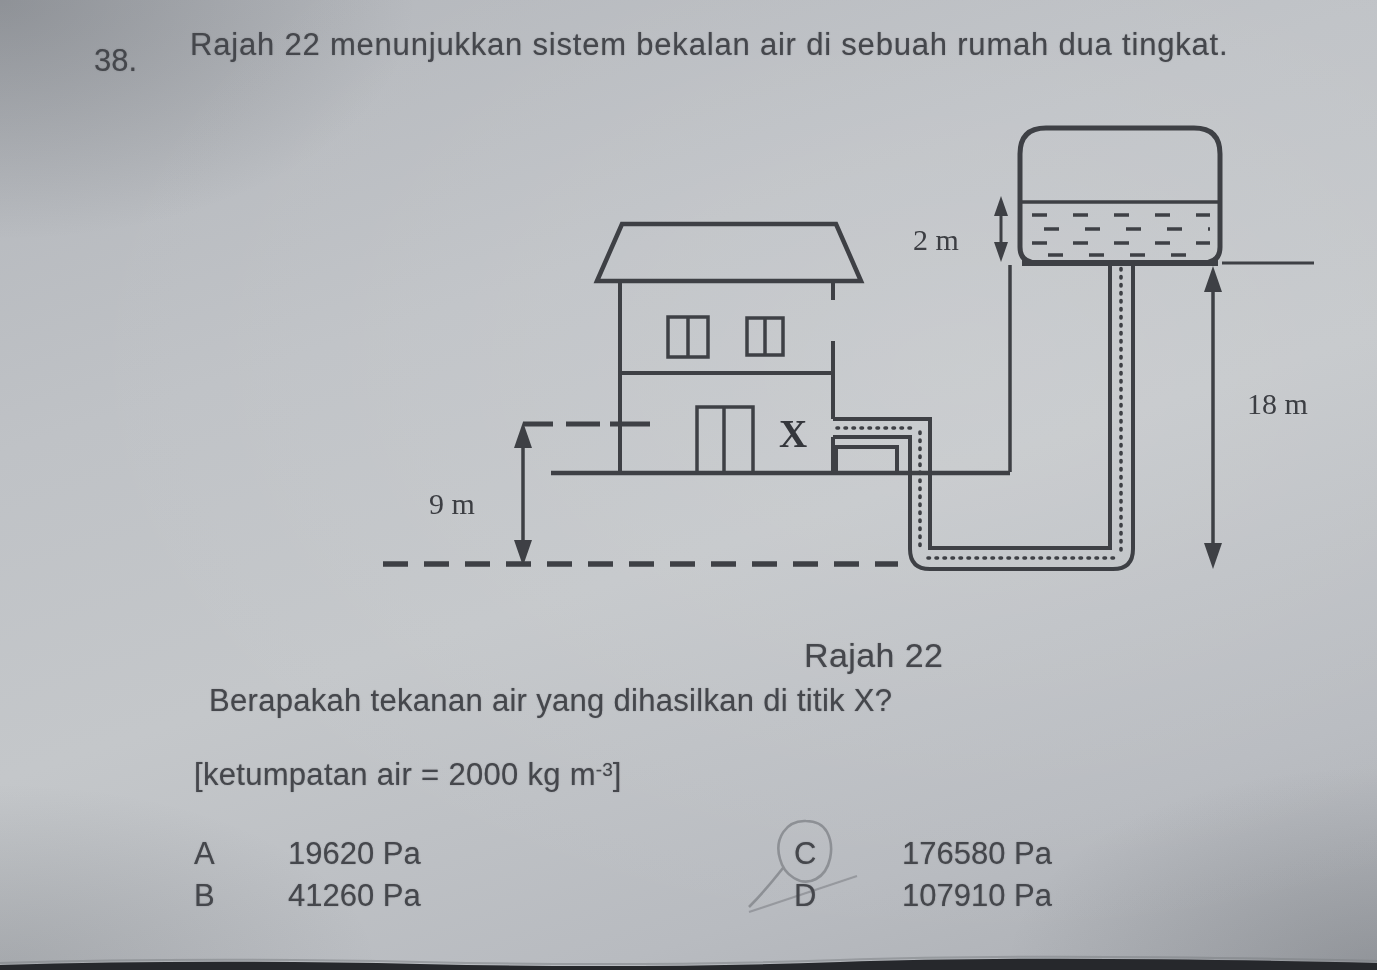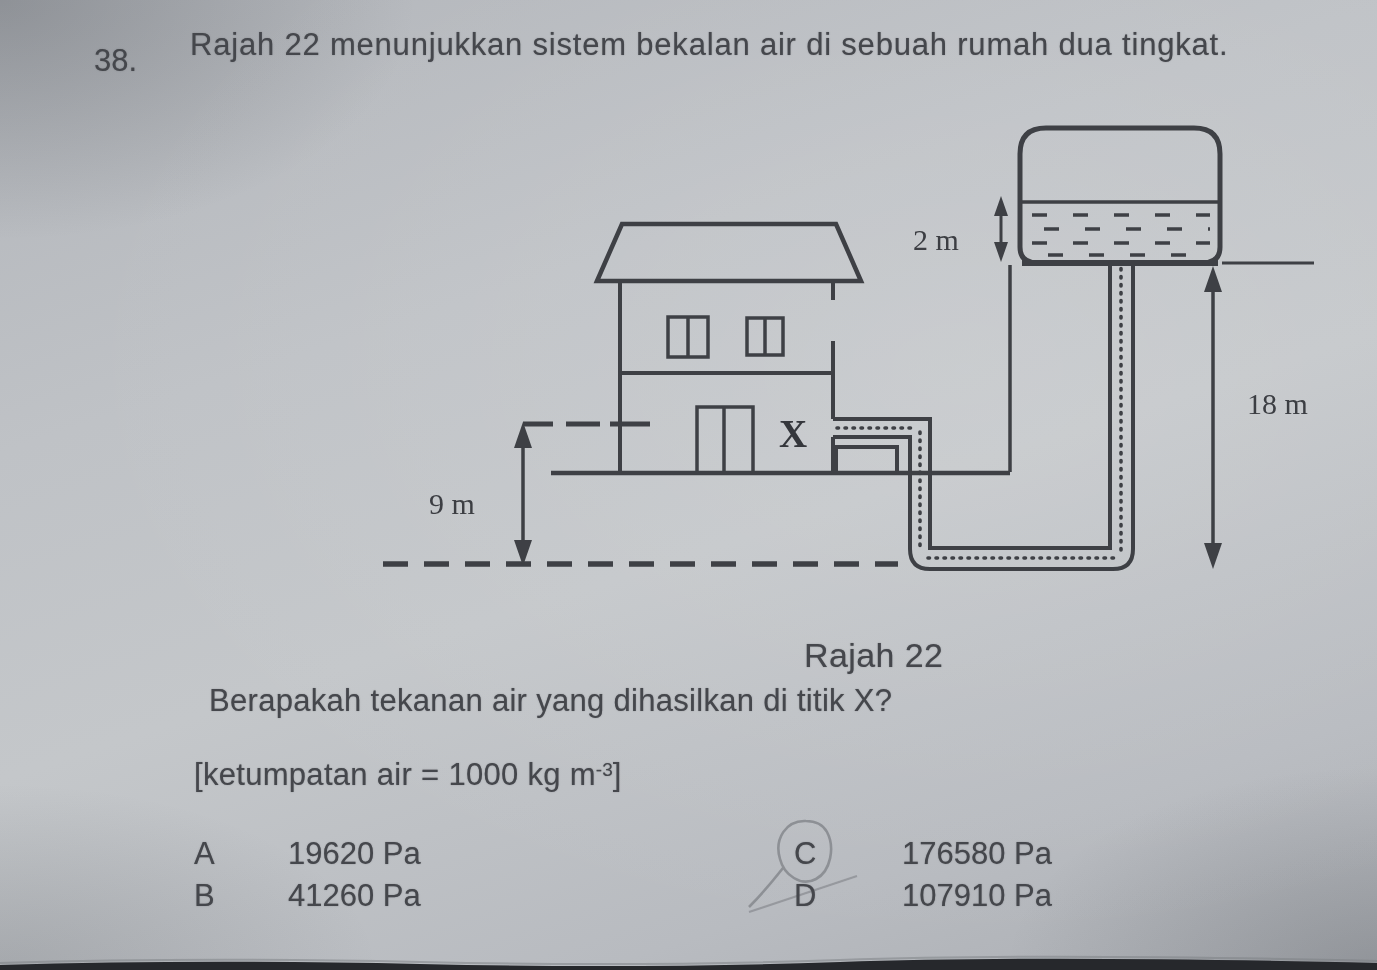--- a/index.html
+++ b/index.html
@@ -116,21 +116,21 @@
     <path stroke="#7a7d81" stroke-width="2" fill="none" stroke-opacity="0.5" d="M0,963 Q200,957 420,962 T840,960 T1377,961"></path>
   </svg>
 
   <div class="txt qnum">38.</div>
   <div class="txt qline">Rajah 22 menunjukkan sistem bekalan air di sebuah rumah dua tingkat.</div>
 
   <div class="txt caption">Rajah 22</div>
 
   <div class="txt prompt">Berapakah tekanan air yang dihasilkan di titik X?</div>
 
-  <div class="txt given"><span>[ketumpatan air = 1000 kg m</span><sup>-3</sup><span>]</span></div>
+  <div class="txt given"><span>[ketumpatan air = 2000 kg m</span><sup>-3</sup><span>]</span></div>
 
   <div class="txt opt row1 colL-letter">A</div>
   <div class="txt opt row1 colL-value">19620 Pa</div>
 
   <div class="txt opt row2 colL-letter">B</div>
   <div class="txt opt row2 colL-value">41260 Pa</div>
 
   <div class="txt opt row1 colR-letter">C</div>
   <div class="txt opt row1 colR-value">176580 Pa</div>
 

